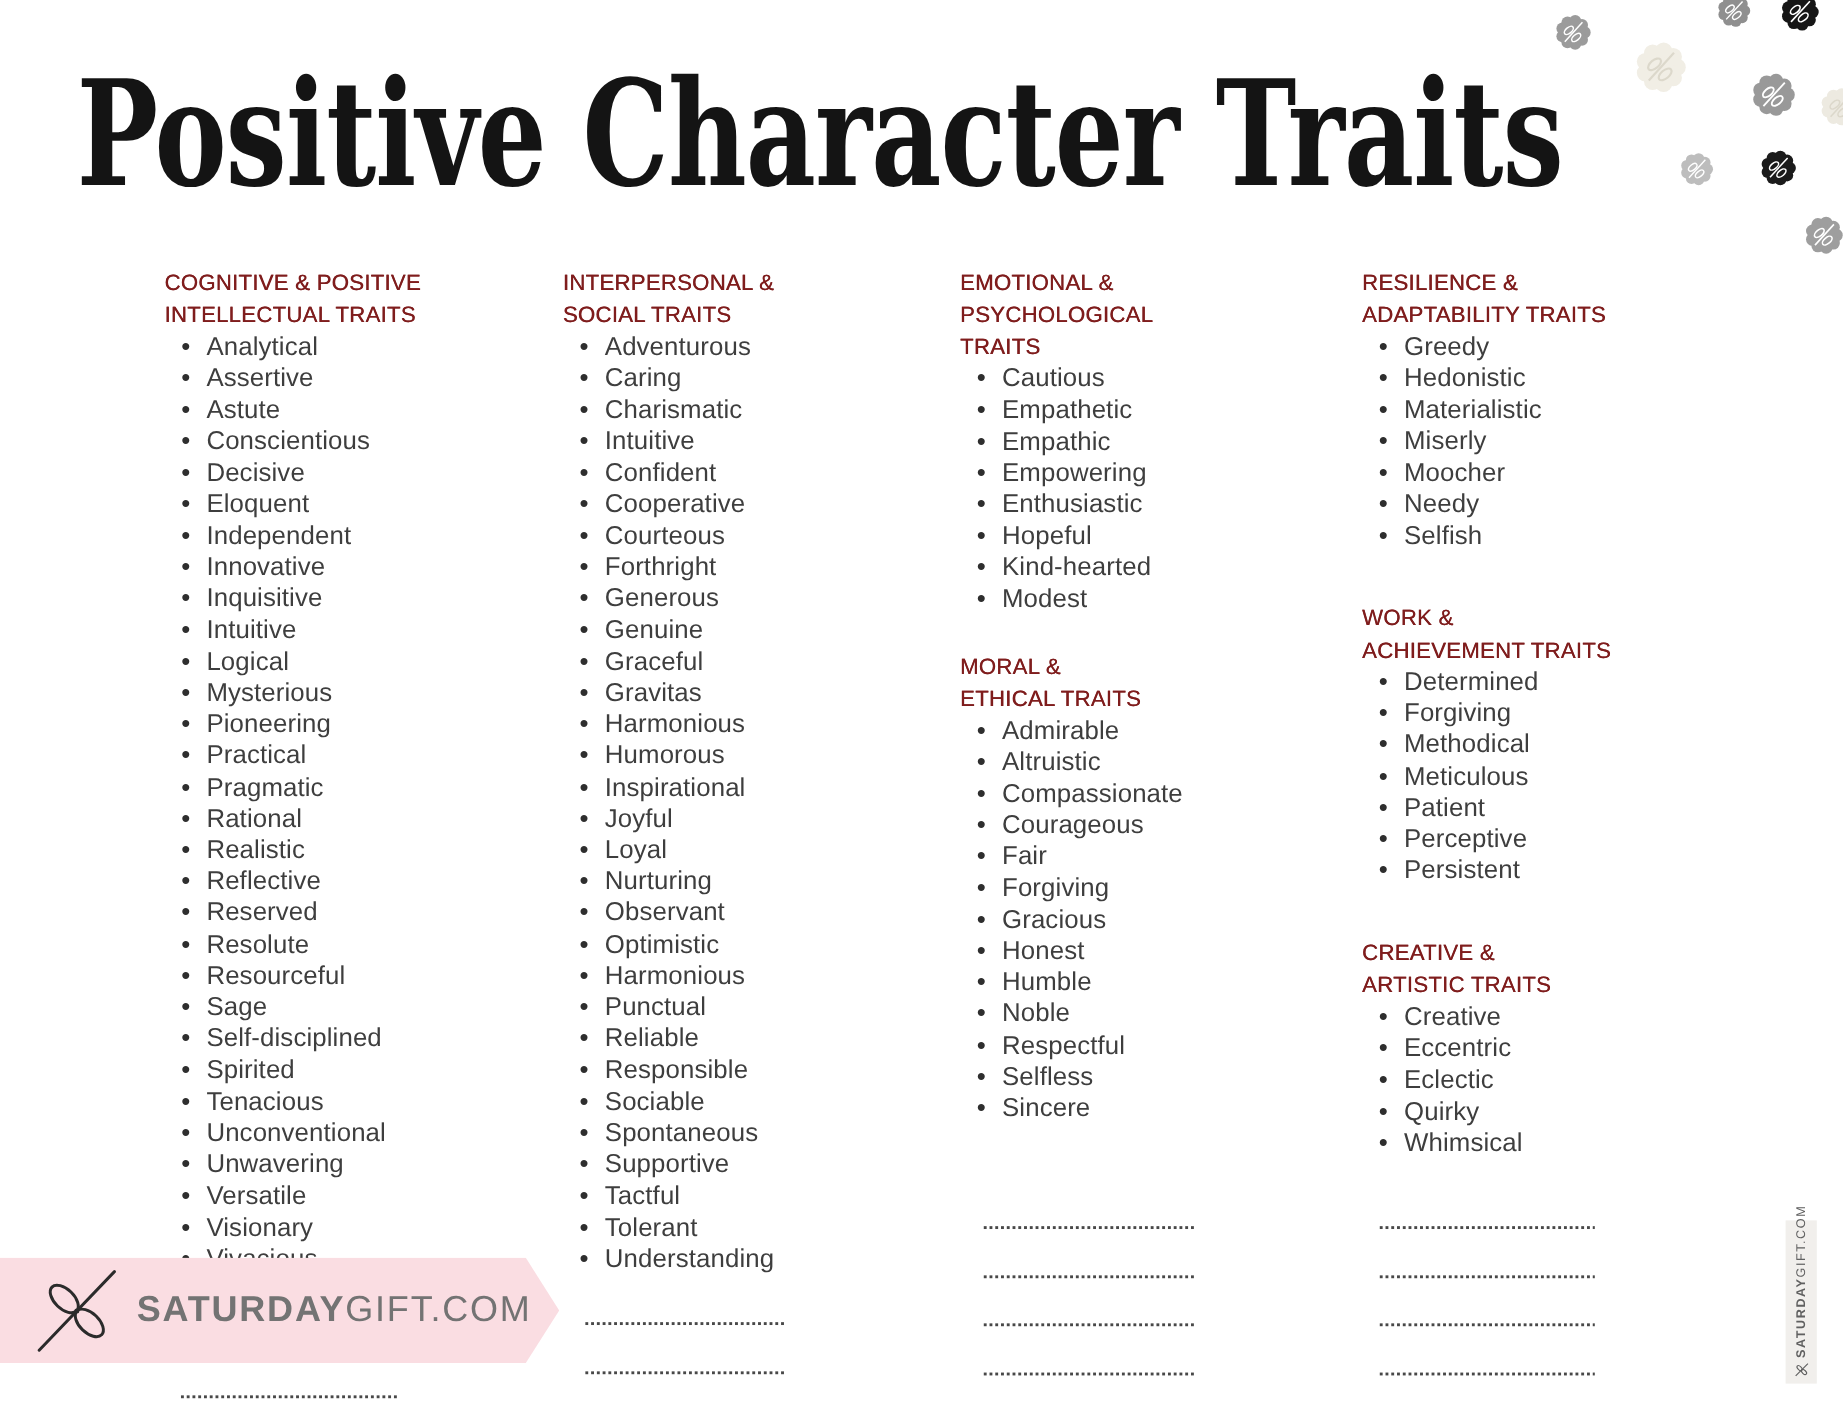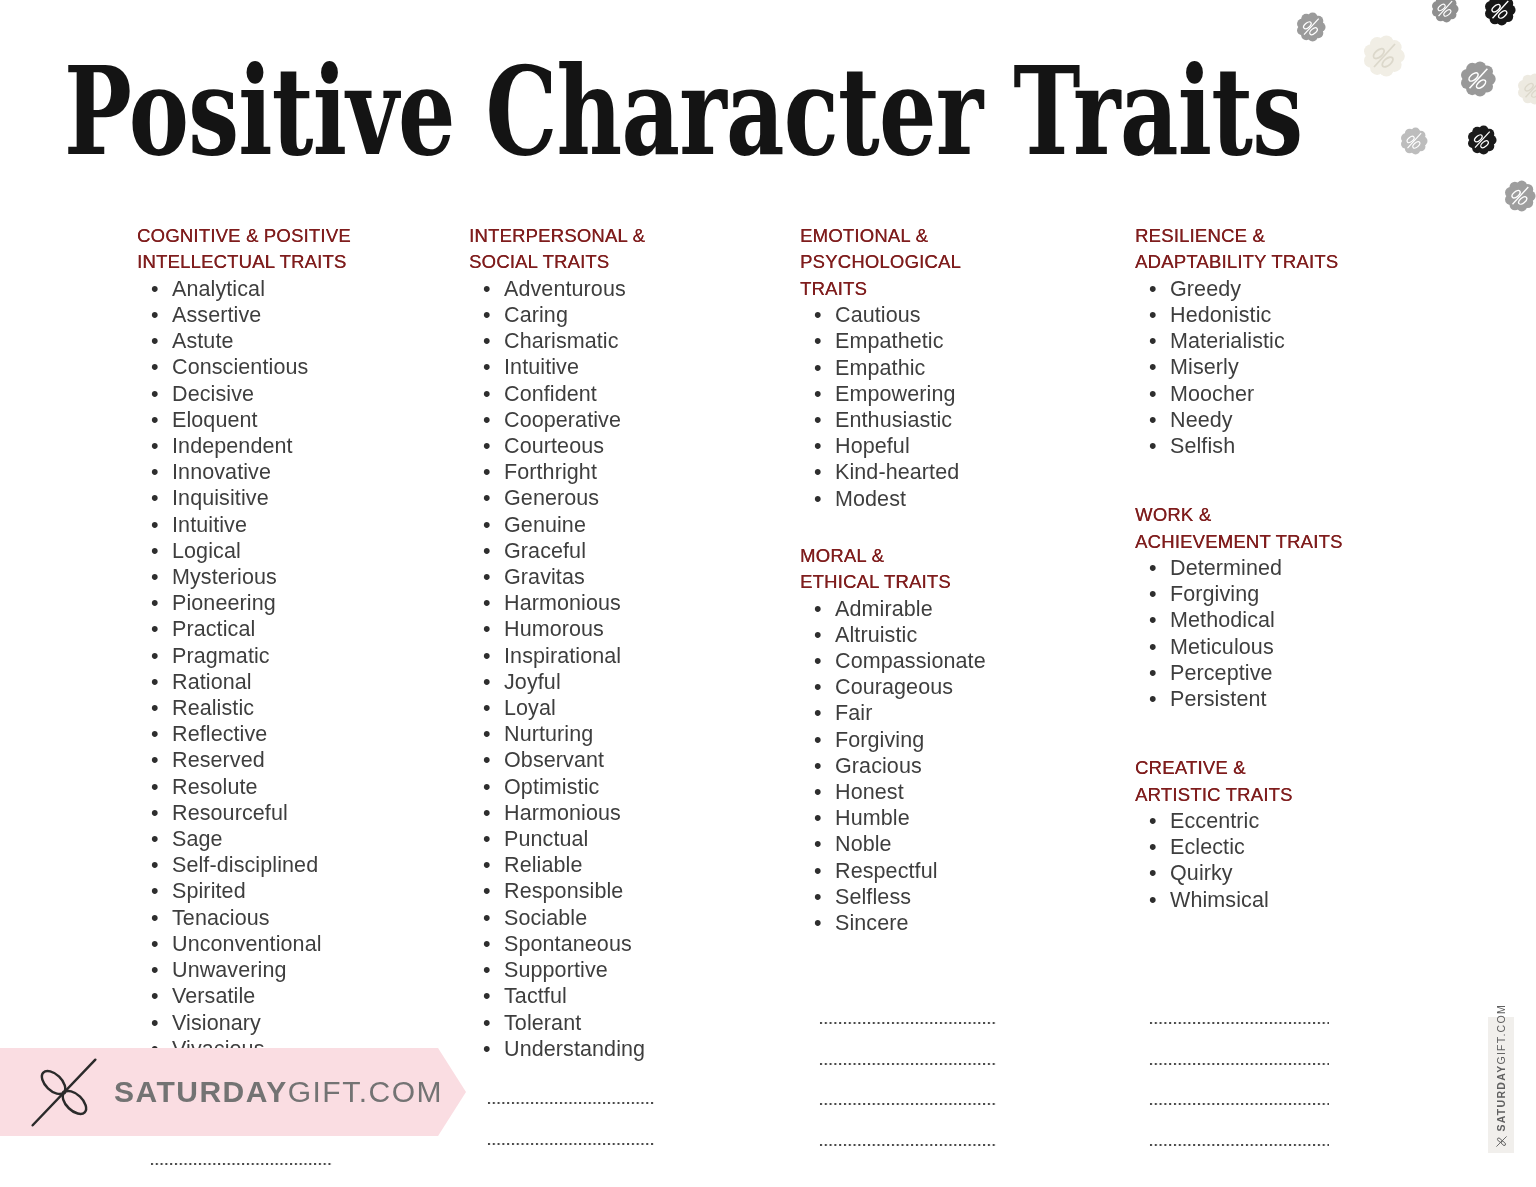--- a/index.html
+++ b/index.html
@@ -306,25 +306,27 @@
           <li>Moocher</li>
           <li>Needy</li>
           <li>Selfish</li>
         </ul>
         <div class="sec-heading">WORK &amp;<br>ACHIEVEMENT TRAITS</div>
         <ul class="trait-list">
           <li>Determined</li>
           <li>Forgiving</li>
           <li>Methodical</li>
           <li>Meticulous</li>
+          <li>Patient</li>
           <li>Perceptive</li>
           <li>Persistent</li>
         </ul>
         <div class="sec-heading">CREATIVE &amp;<br>ARTISTIC TRAITS</div>
         <ul class="trait-list">
+          <li>Creative</li>
           <li>Eccentric</li>
           <li>Eclectic</li>
           <li>Quirky</li>
           <li>Whimsical</li>
         </ul>
       </div>
     </div>
 
   <div class="banner" style="background: rgb(250, 221, 226); color: #737373;">
     <svg class="bow" width="76" height="80" viewBox="0 0 80 82" xmlns="http://www.w3.org/2000/svg">

